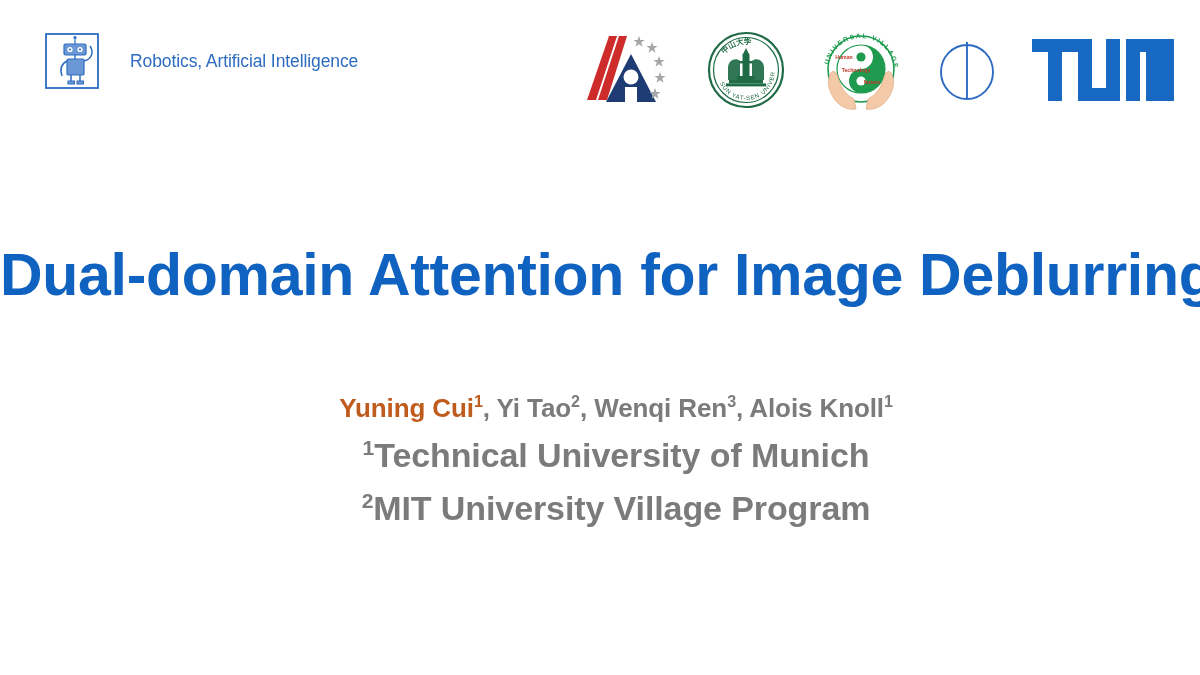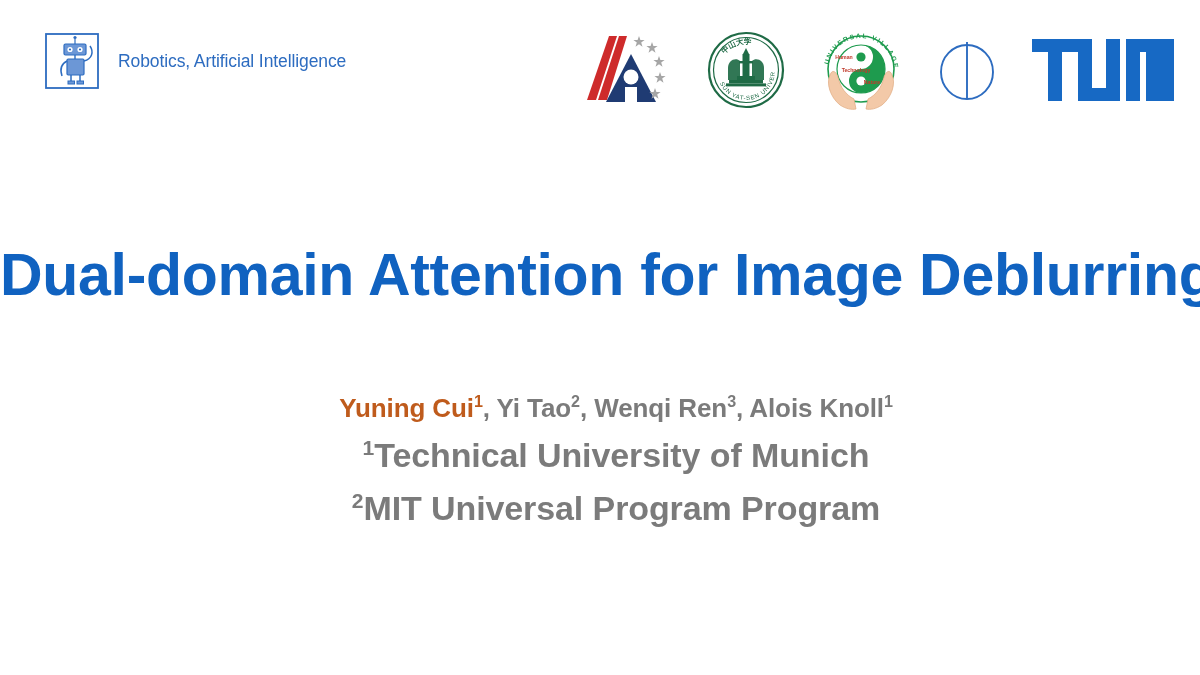--- a/index.html
+++ b/index.html
@@ -31,21 +31,21 @@
     height: 140px;
   }
 
   
   .raies-lockup {
     position: absolute;
     left: 44px;
     top: 30px;
     display: flex;
     align-items: center;
-    gap: 12px;
+    gap: 24px;
   }
   .raies-mark {
     width: 62px;
     height: 62px;
     flex: 0 0 auto;
   }
   .raies-text {
     color: #2D6CC0;
     font-family: "Liberation Sans", sans-serif;
     font-size: 17.5px;
@@ -266,18 +266,18 @@
   </div>
 
   <div class="title">Dual-domain Attention for Image Deblurring</div>
 
   <div class="author-block">
 
     <div class="author-line"><span class="highlight">Yuning Cui</span><sup class="highlight">1</sup><span>, Yi Tao</span><sup>2</sup><span>, Wenqi Ren</span><sup>3</sup><span>, Alois Knoll</span><sup>1</sup></div>
 
     <div class="affil-line"><sup>1</sup><span>Technical University of Munich</span></div>
 
-    <div class="affil-line"><sup>2</sup><span>MIT Universal Program Program</span></div>
+    <div class="affil-line"><sup>2</sup><span>MIT University Village Program</span></div>
 
 
   </div>
 
 </div>
 
 </body></html>

